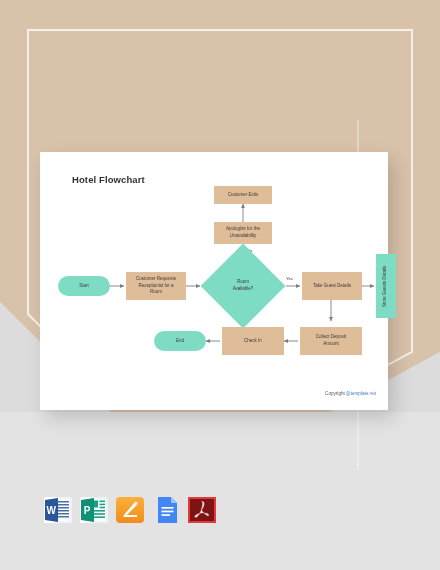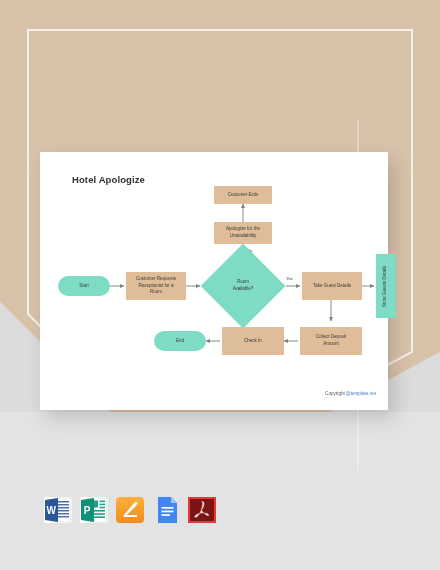--- a/index.html
+++ b/index.html
@@ -168,21 +168,21 @@
     <rect x="0" y="412" width="440" height="158" fill="#e3e3e3"></rect>
 
     <path d="M 28 30 L 412 30 L 412 352 L 330 396 L 110 396 L 28 314 Z" fill="none" stroke="#f4f1ec" stroke-width="2" opacity="0.95"></path>
 
     <line x1="358" y1="120" x2="358" y2="470" stroke="#ffffff" stroke-width="1.2" opacity="0.55"></line>
   </svg>
 </div>
 
 <div id="doc-card">
 
-  <div id="doc-title">Hotel Apologize</div>
+  <div id="doc-title">Hotel Flowchart</div>
 
   <svg id="edges" viewBox="0 0 348 258" xmlns="http://www.w3.org/2000/svg">
     <defs>
       <marker id="arr" markerWidth="5" markerHeight="5" refX="4.2" refY="2" orient="auto" markerUnits="strokeWidth">
         <path d="M0,0 L4.4,2 L0,4 z" fill="#7d7d7d"></path>
       </marker>
     </defs>
     <g stroke="#8a8a8a" stroke-width="1" fill="none" marker-end="url(#arr)">
 
       <line x1="69" y1="134" x2="84" y2="134"></line>

